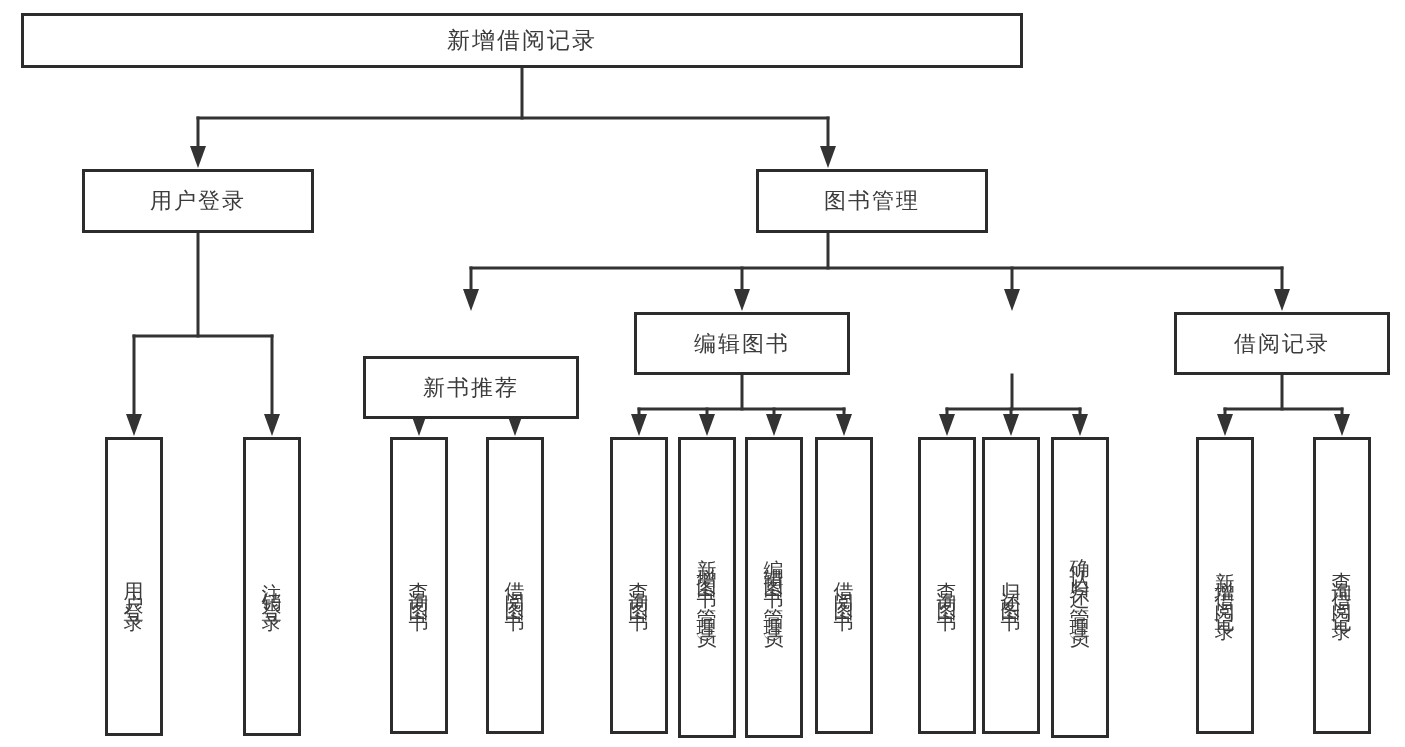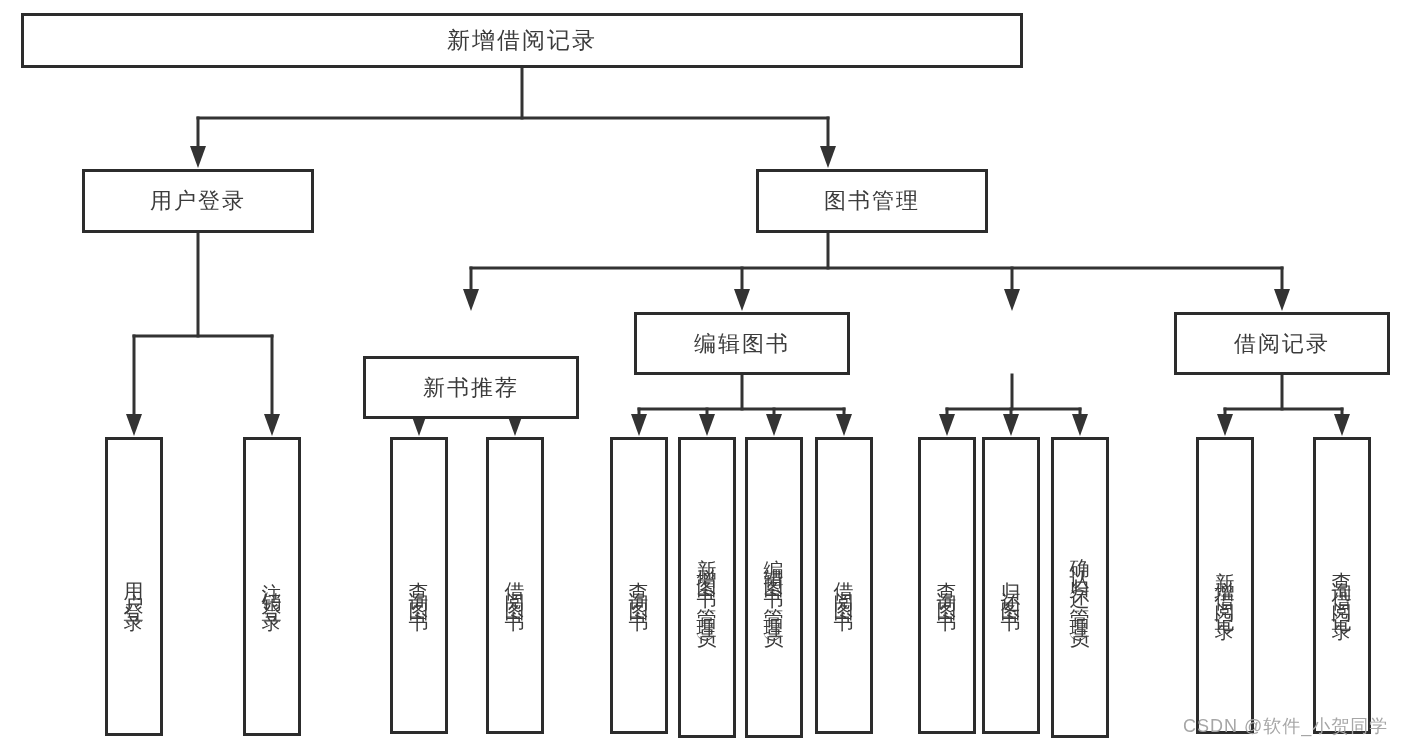--- a/index.html
+++ b/index.html
@@ -143,15 +143,14 @@
   <div class="box leaf" style="left:745px; top:437px; width:58px; height:301px;">编辑图书（管理员）</div>
   <div class="box leaf" style="left:815px; top:437px; width:58px; height:297px;">借阅图书</div>
 
   <div class="box leaf" style="left:918px; top:437px; width:58px; height:297px;">查询图书</div>
   <div class="box leaf" style="left:982px; top:437px; width:58px; height:297px;">归还图书</div>
   <div class="box leaf" style="left:1051px; top:437px; width:58px; height:301px;">确认归还（管理员）</div>
 
   <div class="box leaf" style="left:1196px; top:437px; width:58px; height:297px;">新增借阅记录</div>
   <div class="box leaf" style="left:1313px; top:437px; width:58px; height:297px;">查询借阅记录</div>
 
-  <div class="watermark">CSDN @软件_小贺同学</div>
 
 </div>
 
 </body></html>

